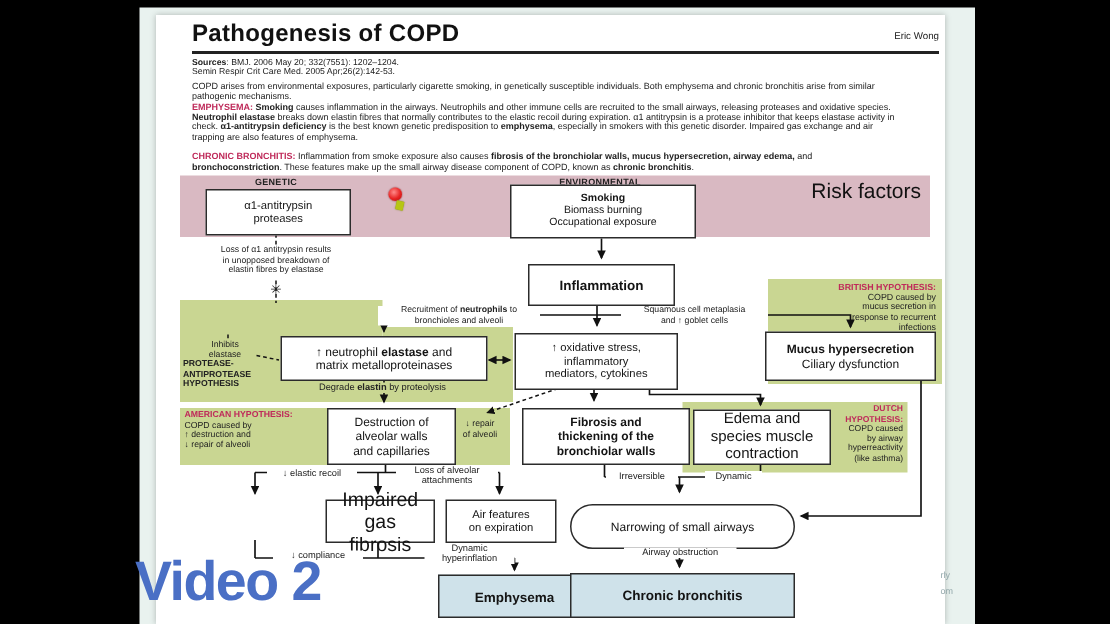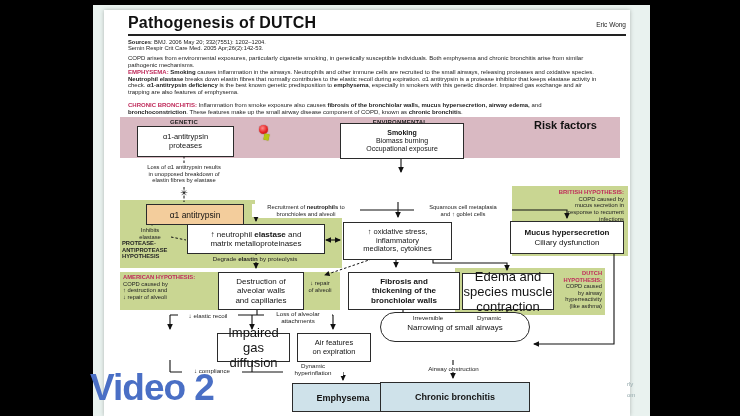--- a/index.html
+++ b/index.html
@@ -24,33 +24,33 @@
   .maskg{background:var(--panel-green);}
   svg.wires{position:absolute;left:0;top:0;pointer-events:none;}
   .laser-dot{position:absolute;left:259px;top:125px;width:9px;height:9px;border-radius:50%;
              background:radial-gradient(circle at 40% 35%, #ff8a8a 0%, #e62222 55%, #b40f0f 100%);
              box-shadow:0 0 1px #7d0808;}
   .laser-tail{position:absolute;left:264px;top:134px;width:5px;height:6px;background:#b7c513;
               transform:rotate(12deg);box-shadow:0 0 1px #6e7a00;}
   .video-label{position:absolute;left:90px;top:367px;font-size:37px;color:var(--video-blue);
                font-weight:700;letter-spacing:-1px;}
   .watermark{position:absolute;left:627px;top:379px;font-size:6px;line-height:1.8;color:#93a8ab;}
-  .band-title{font-weight:700;font-size:11px;color:#111;text-align:left;}
+  .band-title{font-weight:400;font-size:14px;color:#111;text-align:right;}
   .cap{font-weight:700;font-size:6px;color:#222;letter-spacing:.2px;}
   .bluebox{background:var(--outcome-blue);}
 </style>
 </head>
 <body>
 
 <div id="stage">
 
   <div id="slide"></div>
   <div id="page"></div>
 
-  <div class="abs title" style="left:128px;top:14px;">Pathogenesis of DUTCH</div>
+  <div class="abs title" style="left:128px;top:14px;">Pathogenesis of COPD</div>
   <div class="abs author" style="left:520px;top:21px;width:106px;">Eric Wong</div>
   <div class="abs rule" style="left:128px;top:34px;width:498px;"></div>
   <div class="abs tiny" style="left:128px;top:39px;width:320px;">
       <div><span style="font-weight: 700;">Sources</span><span>: BMJ. 2006 May 20; 332(7551): 1202–1204.</span></div>
       <div><span>Semin Respir Crit Care Med. 2005 Apr;26(2):142-53.</span></div>
     </div>
   <div class="abs para" style="left:128px;top:55px;width:470px;">COPD arises from environmental exposures, particularly cigarette smoking, in genetically susceptible individuals. Both emphysema and chronic bronchitis arise from similar pathogenic mechanisms.</div>
   <div class="abs para" style="left:128px;top:69px;width:470px;"><span style="font-weight: 700; color: var(--red-text);">EMPHYSEMA:</span><span> </span><span style="font-weight: 700;">Smoking</span><span> causes inflammation in the airways. Neutrophils and other immune cells are recruited to the small airways, releasing proteases and oxidative species. </span><span style="font-weight: 700;">Neutrophil elastase</span><span> breaks down elastin fibres that normally contributes to the elastic recoil during expiration. α1 antitrypsin is a protease inhibitor that keeps elastase activity in check. </span><span style="font-weight: 700;">α1-antitrypsin deficiency</span><span> is the best known genetic predisposition to </span><span style="font-weight: 700;">emphysema</span><span>, especially in smokers with this genetic disorder. Impaired gas exchange and air trapping are also features of emphysema.</span></div>
   <div class="abs para" style="left:128px;top:102px;width:470px;"><span style="font-weight: 700; color: var(--red-text);">CHRONIC BRONCHITIS:</span><span> Inflammation from smoke exposure also causes </span><span style="font-weight: 700;">fibrosis of the bronchiolar walls, mucus hypersecretion, airway edema,</span><span> and </span><span style="font-weight: 700;">bronchoconstriction</span><span>. These features make up the small airway disease component of COPD, known as </span><span style="font-weight: 700;">chronic bronchitis</span><span>.</span></div>
 
@@ -102,21 +102,21 @@
 
   <div class="fbox" style="left:137px;top:126px;width:95px;height:29px;font-size:7.5px;">
       <div>α1-antitrypsin</div>
       <div>proteases</div>
     </div>
   <div class="fbox" style="left:340px;top:123px;width:122px;height:34px;font-size:7px;">
       <div><span style="font-weight: 700;">Smoking</span></div>
       <div>Biomass burning</div>
       <div>Occupational exposure</div>
     </div>
-  <div class="fbox" style="left:146px;top:204px;width:96px;height:19px;font-size:8.5px;background:var(--tan-box);">α1 antitrypsin</div>
+  <div class="fbox" style="left:352px;top:176px;width:96px;height:26px;font-size:9px;font-weight:700;">Inflammation</div>
   <div class="fbox" style="left:343px;top:222px;width:107px;height:36px;font-size:7.5px;">
       <div>↑ oxidative stress,</div>
       <div>inflammatory</div>
       <div>mediators, cytokines</div>
     </div>
   <div class="fbox" style="left:187px;top:224px;width:136px;height:28px;font-size:8px;">
       <div><span>↑ neutrophil </span><span style="font-weight: 700;">elastase</span><span> and</span></div>
       <div><span>matrix metalloproteinases</span></div>
     </div>
   <div class="fbox" style="left:218px;top:272px;width:84px;height:36px;font-size:8px;">
@@ -126,34 +126,34 @@
     </div>
   <div class="fbox" style="left:510px;top:221px;width:112px;height:31px;font-size:8px;">
       <div><span style="font-weight: 700;">Mucus hypersecretion</span></div>
       <div><span>Ciliary dysfunction</span></div>
     </div>
   <div class="fbox" style="left:348px;top:272px;width:110px;height:36px;font-size:8px;text-align:right;">
       <div><span style="font-weight: 700;">Fibrosis and</span></div>
       <div><span style="font-weight: 700;">thickening of the</span></div>
       <div><span style="font-weight: 700;">bronchiolar walls</span></div>
     </div>
-  <div class="fbox" style="left:462px;top:273px;width:90px;height:35px;font-size:13px;">
+  <div class="fbox" style="left:462px;top:273px;width:90px;height:35px;font-size:10px;">
       <div>Edema and</div>
       <div>species muscle</div>
       <div>contraction</div>
     </div>
   <div class="fbox" style="left:217px;top:333px;width:71px;height:27px;font-size:13px;">
       <div>Impaired gas</div>
-      <div>diffusion</div>
+      <div>fibrosis</div>
     </div>
   <div class="fbox" style="left:297px;top:333px;width:72px;height:27px;font-size:7.5px;">
       <div>Air features</div>
       <div>on expiration</div>
     </div>
-  <div class="fbox" style="left:380px;top:312px;width:148px;height:28px;font-size:8px;border-radius:15px;">Narrowing of small airways</div>
+  <div class="fbox" style="left:380px;top:336px;width:148px;height:28px;font-size:8px;border-radius:15px;">Narrowing of small airways</div>
   <div class="fbox bluebox" style="left:292px;top:383px;width:100px;height:27px;font-size:9px;font-weight:700;">Emphysema</div>
   <div class="fbox bluebox" style="left:380px;top:382px;width:148px;height:28px;font-size:9px;font-weight:700;">Chronic bronchitis</div>
 
   <div class="lbl" style="left:124px;top:164px;width:120px;font-size:5.8px;">
       <div>Loss of α1 antitrypsin results</div>
       <div>in unopposed breakdown of</div>
       <div>elastin fibres by elastase</div>
     </div>
   <div class="lbl" style="left:178px;top:188px;width:12px;font-size:9px;">✳</div>
   <div class="lbl maskw" style="left:252px;top:204px;width:108px;font-size:5.8px;">

